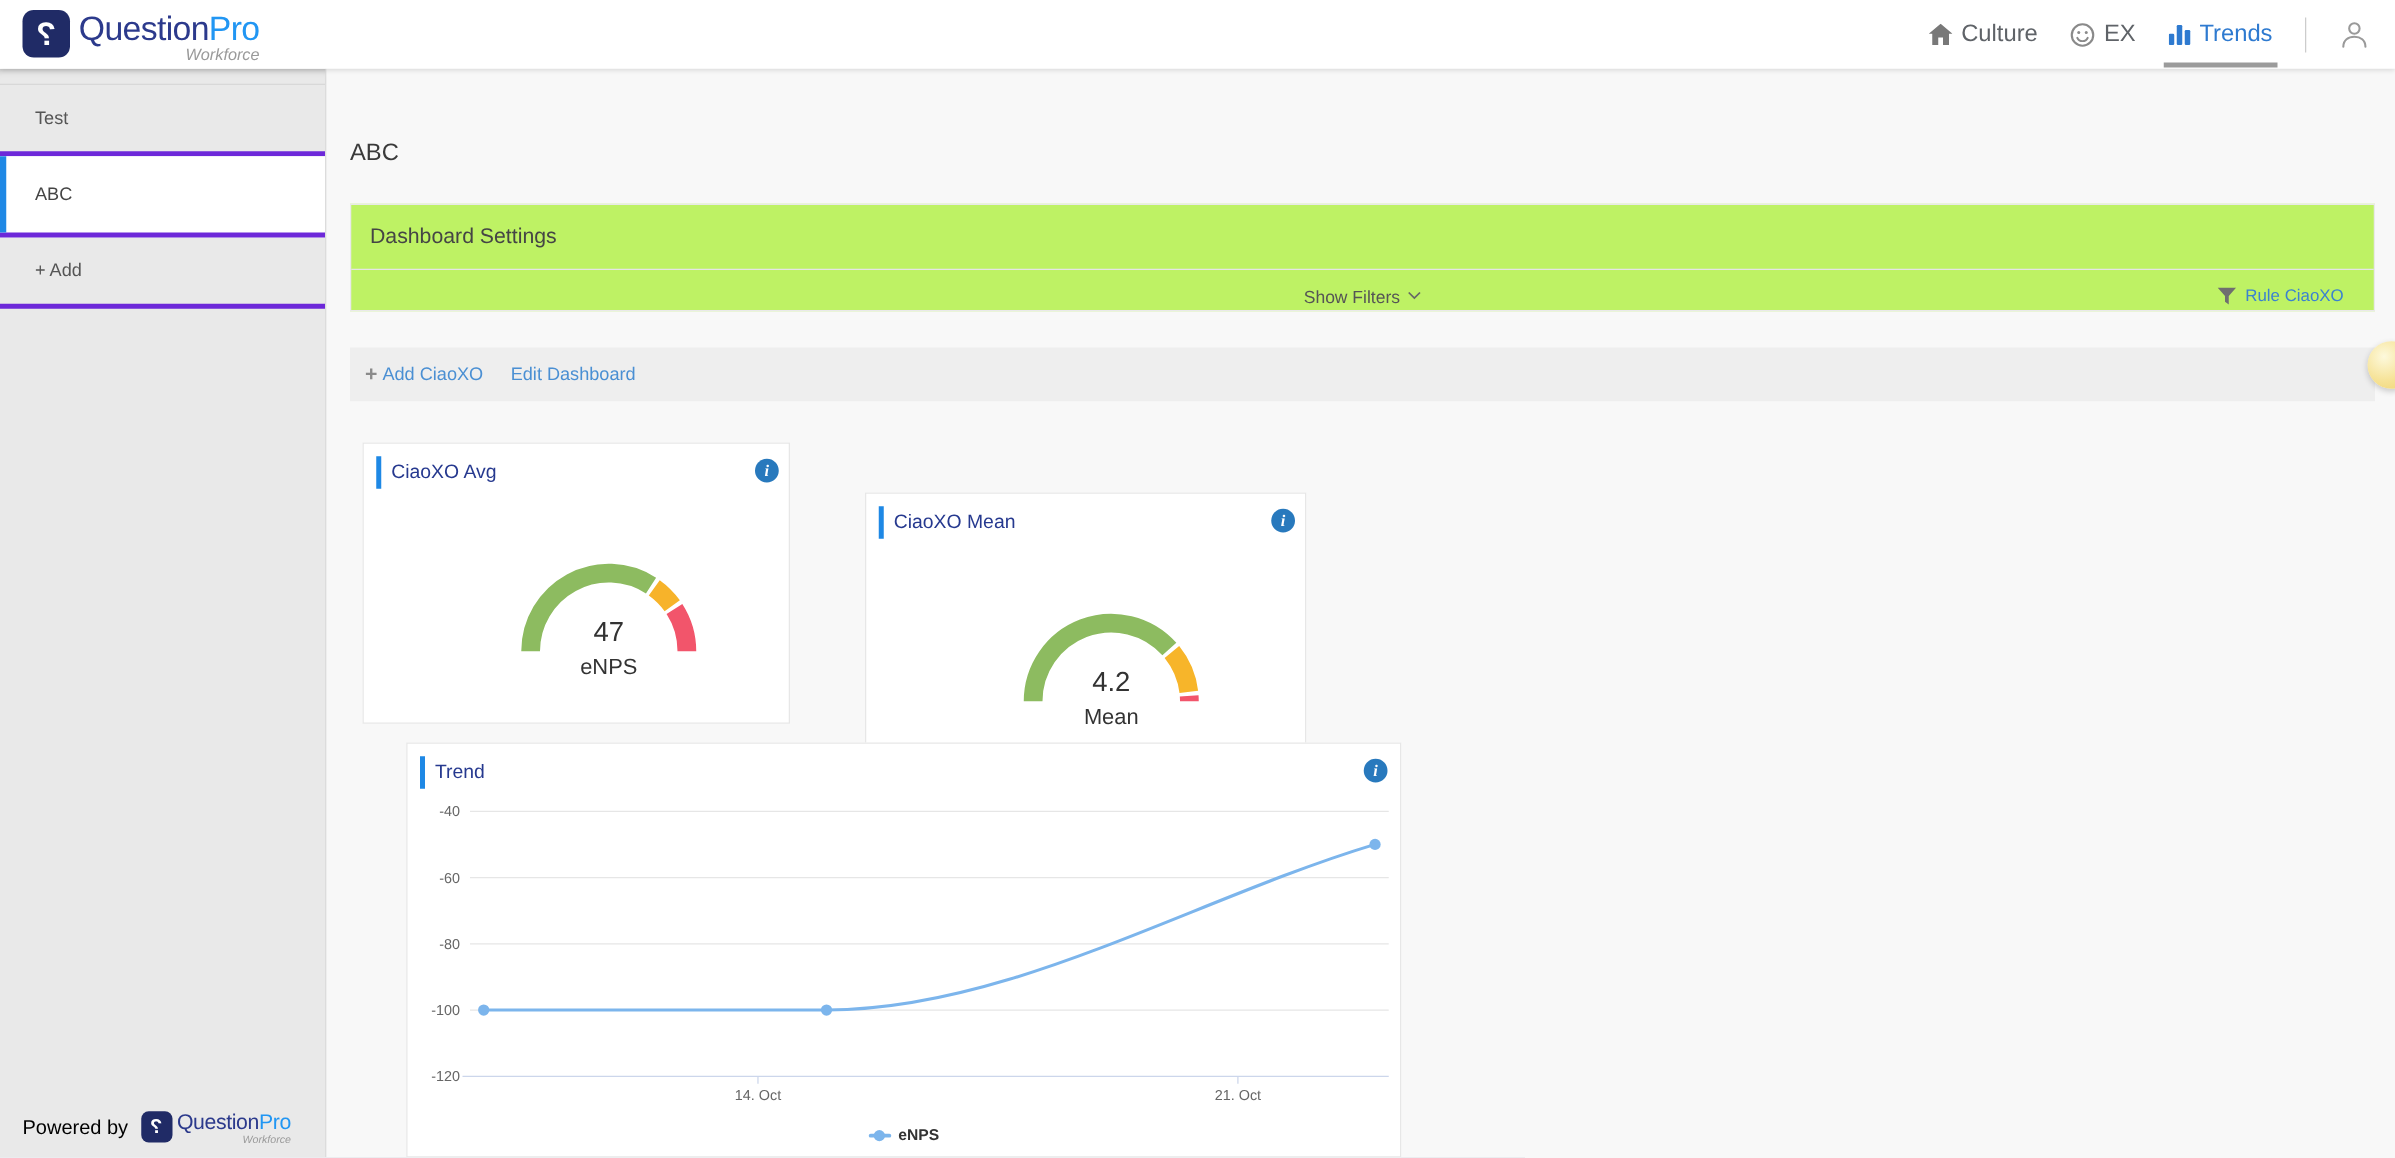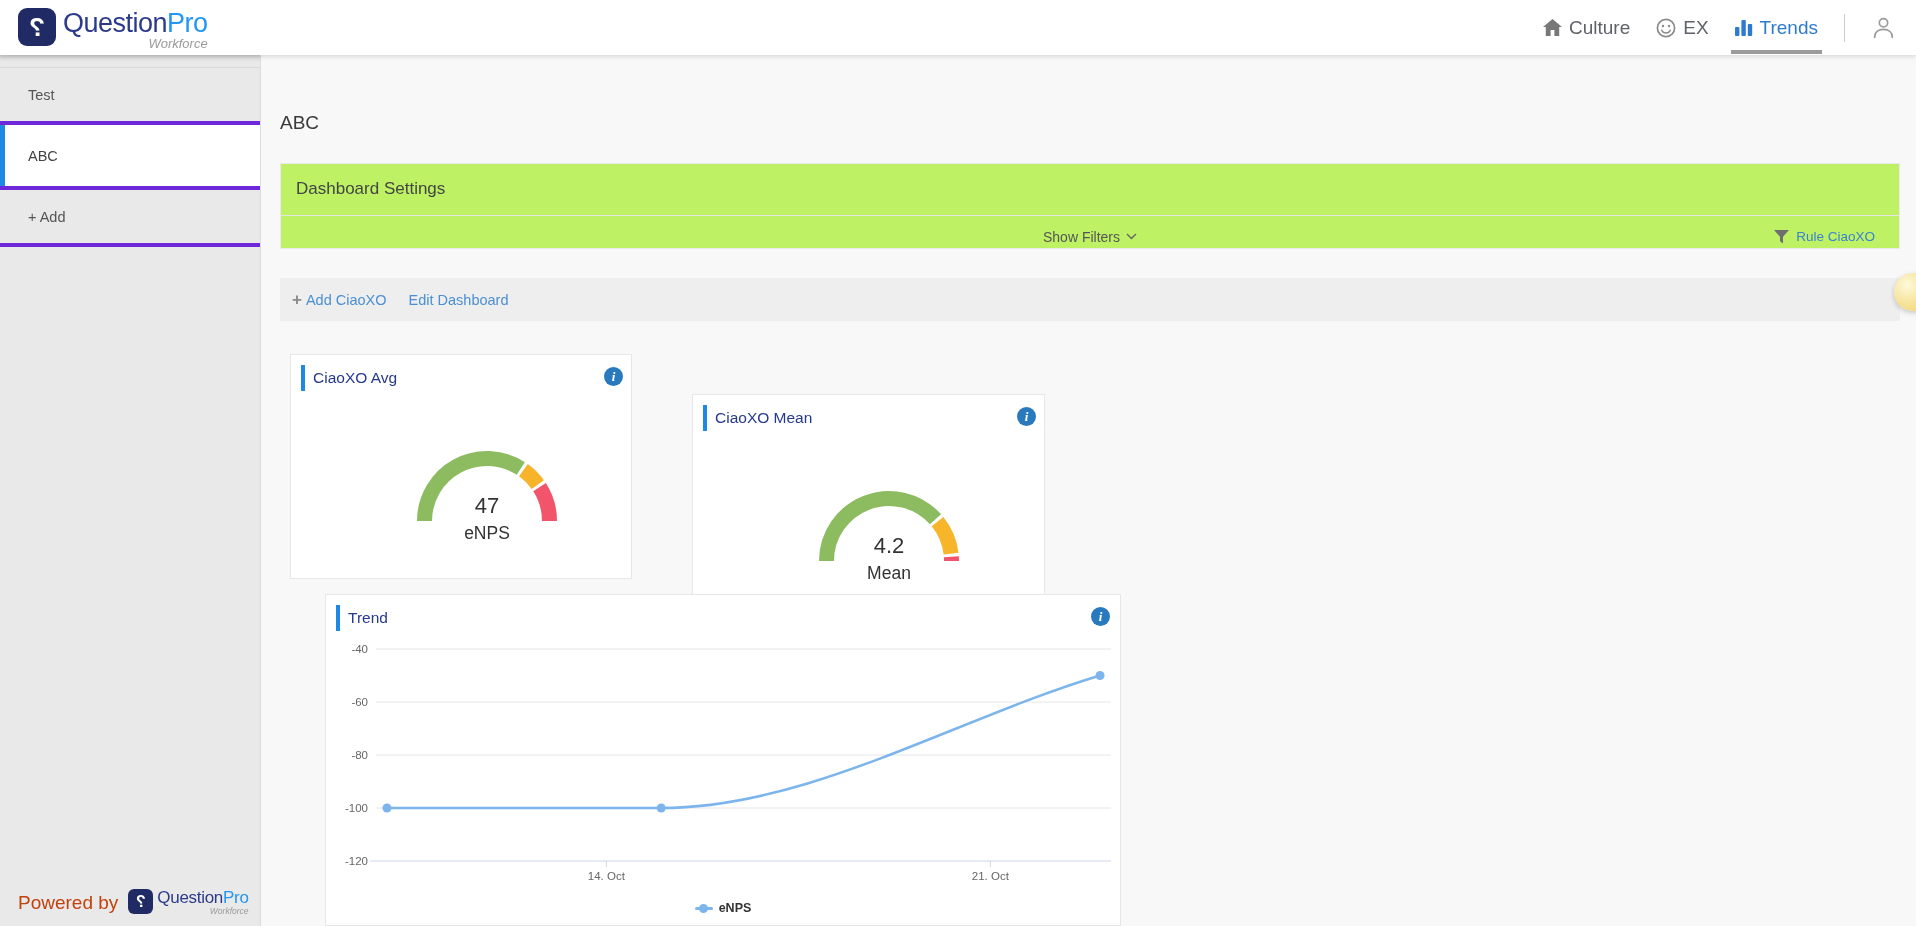--- a/index.html
+++ b/index.html
@@ -29,21 +29,21 @@
   
   .sidebar{position:absolute;left:0;top:55px;width:260px;height:871px;background:#e9e9e9;
            border-right:1px solid #dcdcdc;box-shadow:inset 0 7px 7px -7px rgba(0,0,0,.25);z-index:5;}
   .side-items{position:absolute;left:0;top:12px;width:100%;}
   .side-item{position:relative;display:flex;align-items:center;padding-left:28px;height:53px;
              font-size:14.5px;color:#555;border-bottom:4px solid #6d28d9;cursor:pointer;text-align:center;}
   .side-item:first-child{border-top:1px solid #d8d8d8;}
   .side-item.active{background:#fff;height:61px;color:#444;}
   .side-item.active::before{content:"";position:absolute;left:0;top:0;bottom:0;width:5px;background:#1e88e5;}
   .side-footer{position:absolute;left:18px;bottom:10px;display:flex;align-items:center;gap:10px;}
-  .powered-by{font-size:19px;color:#c2410c;}
+  .powered-by{font-size:16px;color:#000000;}
   .mini-brand{display:flex;align-items:flex-start;}
   .mini-icon{width:25px;height:25px;border-radius:6px;background:#202b66;display:flex;align-items:center;
              justify-content:center;}
   .mini-icon .qmark{color:#fff;font-size:16px;font-weight:700;transform:scaleX(-1);line-height:1;}
   .mini-text{margin-left:4px;}
   .mini-line{font-size:17px;line-height:18px;font-weight:500;letter-spacing:-.3px;}
   .mini-line .b1{color:#2c3a8c;} .mini-line .b2{color:#2196f3;}
   .mini-sub{font-size:8.5px;font-style:italic;color:#9a9a9a;text-align:right;margin-top:-1px;}
 
   

